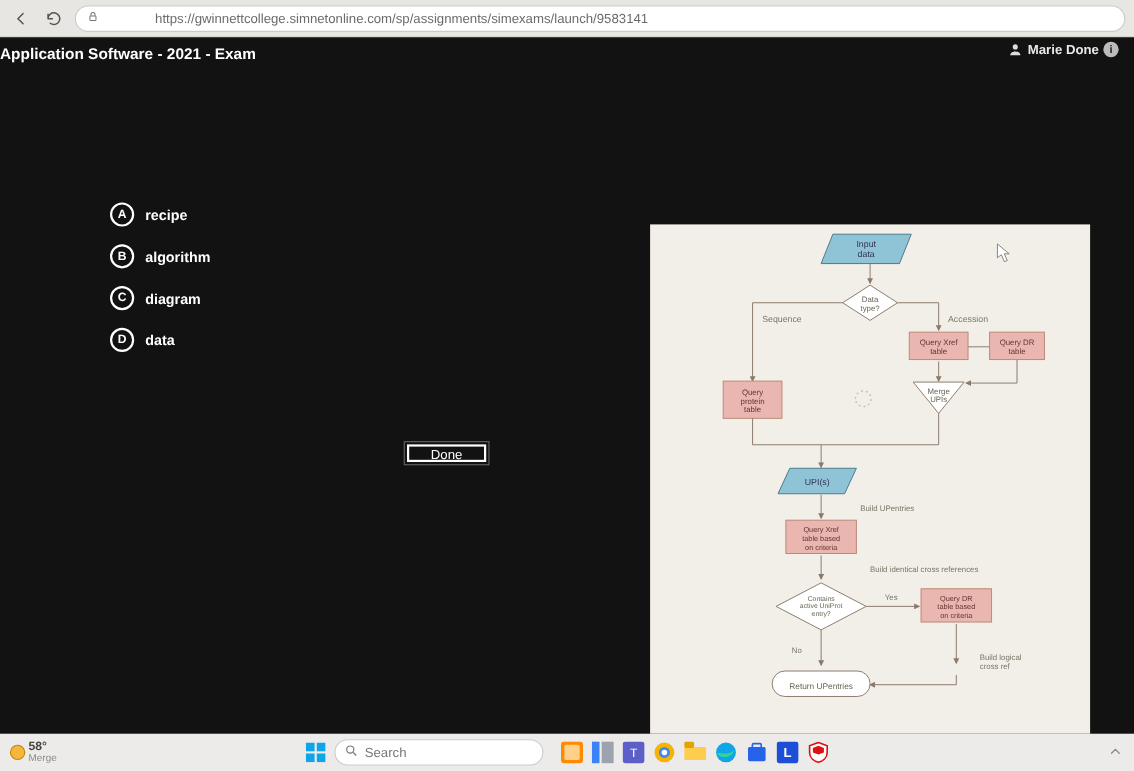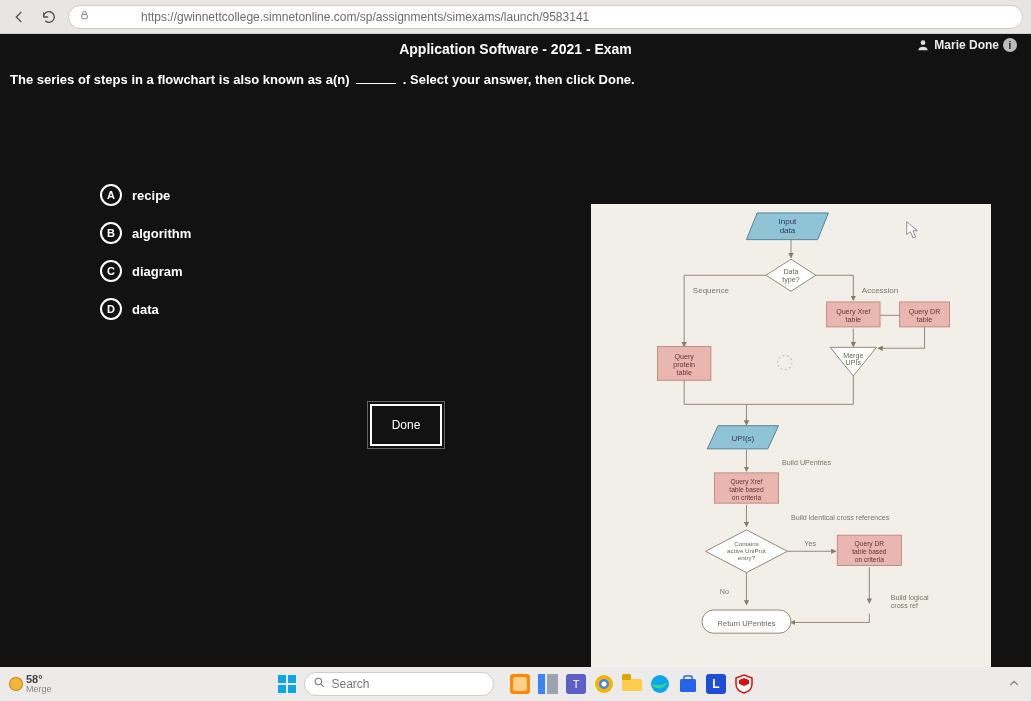--- a/index.html
+++ b/index.html
@@ -20,33 +20,33 @@
     padding: 0 8px;
     gap: 8px;
     border-bottom: 1px solid #ccc;
   }
   .nav-btn { width: 22px; height: 22px; display:flex;align-items:center;justify-content:center;color:#555;cursor:default;}
   .url-bar { flex: 1; background: #fff; border: 1px solid #ccc; border-radius: 14px; height: 24px; display:flex; align-items:center; padding:0 10px; color:#6b6b6b; font-size:12px; gap:6px;}
   .lock { font-size:11px; color:#7a7a7a;}
   .url-text {white-space:nowrap;overflow:hidden;text-overflow:ellipsis;padding-left:45px;}
   
   .exam-area { position: absolute; top:34px; left:0; right:0; bottom:34px; background:#121212; color:#fff;}
-  .exam-header { display:flex; align-items:center; justify-content:center; height:30px; position:relative; font-size:14px; font-weight:bold;}
+  .exam-header { display:flex; align-items:center; justify-content:flex-start; height:30px; position:relative; font-size:14px; font-weight:bold;}
   .user-chip { position:absolute; right:14px; top:4px; font-size:12px; font-weight:bold; display:flex; align-items:center; gap:4px; color:#e9e9e9;}
   .user-chip .avatar { width:14px; height:14px;}
   .user-chip .info { width:14px; height:14px; border-radius:50%; background:#bbb; color:#222; display:flex;align-items:center;justify-content:center;font-size:10px;}
   .question { font-size:13px; font-weight:bold; padding:8px 14px 4px 10px;}
   .blank { display:inline-block; border-bottom:1.5px solid #fff; width:40px; margin:0 3px;}
   
   .answers { position:absolute; left:100px; top:150px; display:flex; flex-direction:column; gap:16px;}
   .answer { display:flex; align-items:center; gap:10px; cursor:pointer;}
   .answer .bubble { width:22px; height:22px; border:2px solid #fff; border-radius:50%; display:flex; align-items:center; justify-content:center; font-size:11px; font-weight:bold;}
   .answer .label { font-size:13px; font-weight:bold;}
   
-  .done-btn { position:absolute; left:370px; top:370px; border:2px solid #fff; color:#fff; background:transparent; width:72px; height:42px; font-size:12px; cursor:pointer; outline:1px solid rgba(255,255,255,0.35); outline-offset:2px;}
+  .done-btn { position:absolute; left:370px; top:370px; border:2px solid #fff; color:#fff; background:transparent; width:72px; height:16px; font-size:12px; cursor:pointer; outline:1px solid rgba(255,255,255,0.35); outline-offset:2px;}
   
   .flowchart { position:absolute; top:170px; right:40px; width:400px; bottom:0; background:#f2efe8; color:#701a75; overflow:hidden;}
   .flowchart svg { width:100%; height:100%;}
   
   .taskbar { position:absolute; left:0; right:0; bottom:0; height:34px; background:#ecebe9; display:flex; align-items:center; padding:0 10px; gap:10px; font-size:12px; color:#444;}
   .weather { display:flex; align-items:center; gap:4px;}
   .weather .dot { width:12px;height:12px;border-radius:50%;background:#f4b63c;box-shadow:0 0 0 1px #c48500;}
   .tb-center { position:absolute; left:50%; transform:translateX(-50%); display:flex; align-items:center; gap:8px;text-align:center;}
   .win-logo { width:18px; height:18px;}
   .search-box { background:#fff; border:1px solid #ccc; border-radius:14px; height:24px; width:190px; display:flex; align-items:center; padding:0 8px; gap:6px; color:#777;}
@@ -85,25 +85,20 @@
     <div class="user-chip">
       <span class="avatar">
         <svg viewBox="0 0 24 24" width="14" height="14">
             <circle cx="12" cy="8" r="4" fill="#ddd"></circle>
             <path d="M4 21c0-4 4-6 8-6s8 2 8 6" fill="#ddd"></path>
           </svg>
       </span>
       <span>Marie Done</span>
       <span class="info">i</span>
     </div>
-  </div>
-  <div class="question">
-    <span>The series of steps in a flowchart is also known as a(n)</span>
-    <span class="blank"></span>
-    <span>. Select your answer, then click Done.</span>
   </div>
 
   <div class="answers">
     <div class="answer">
       <span class="bubble">A</span>
       <span class="label">recipe</span>
     </div>
     <div class="answer">
       <span class="bubble">B</span>
       <span class="label">algorithm</span>

